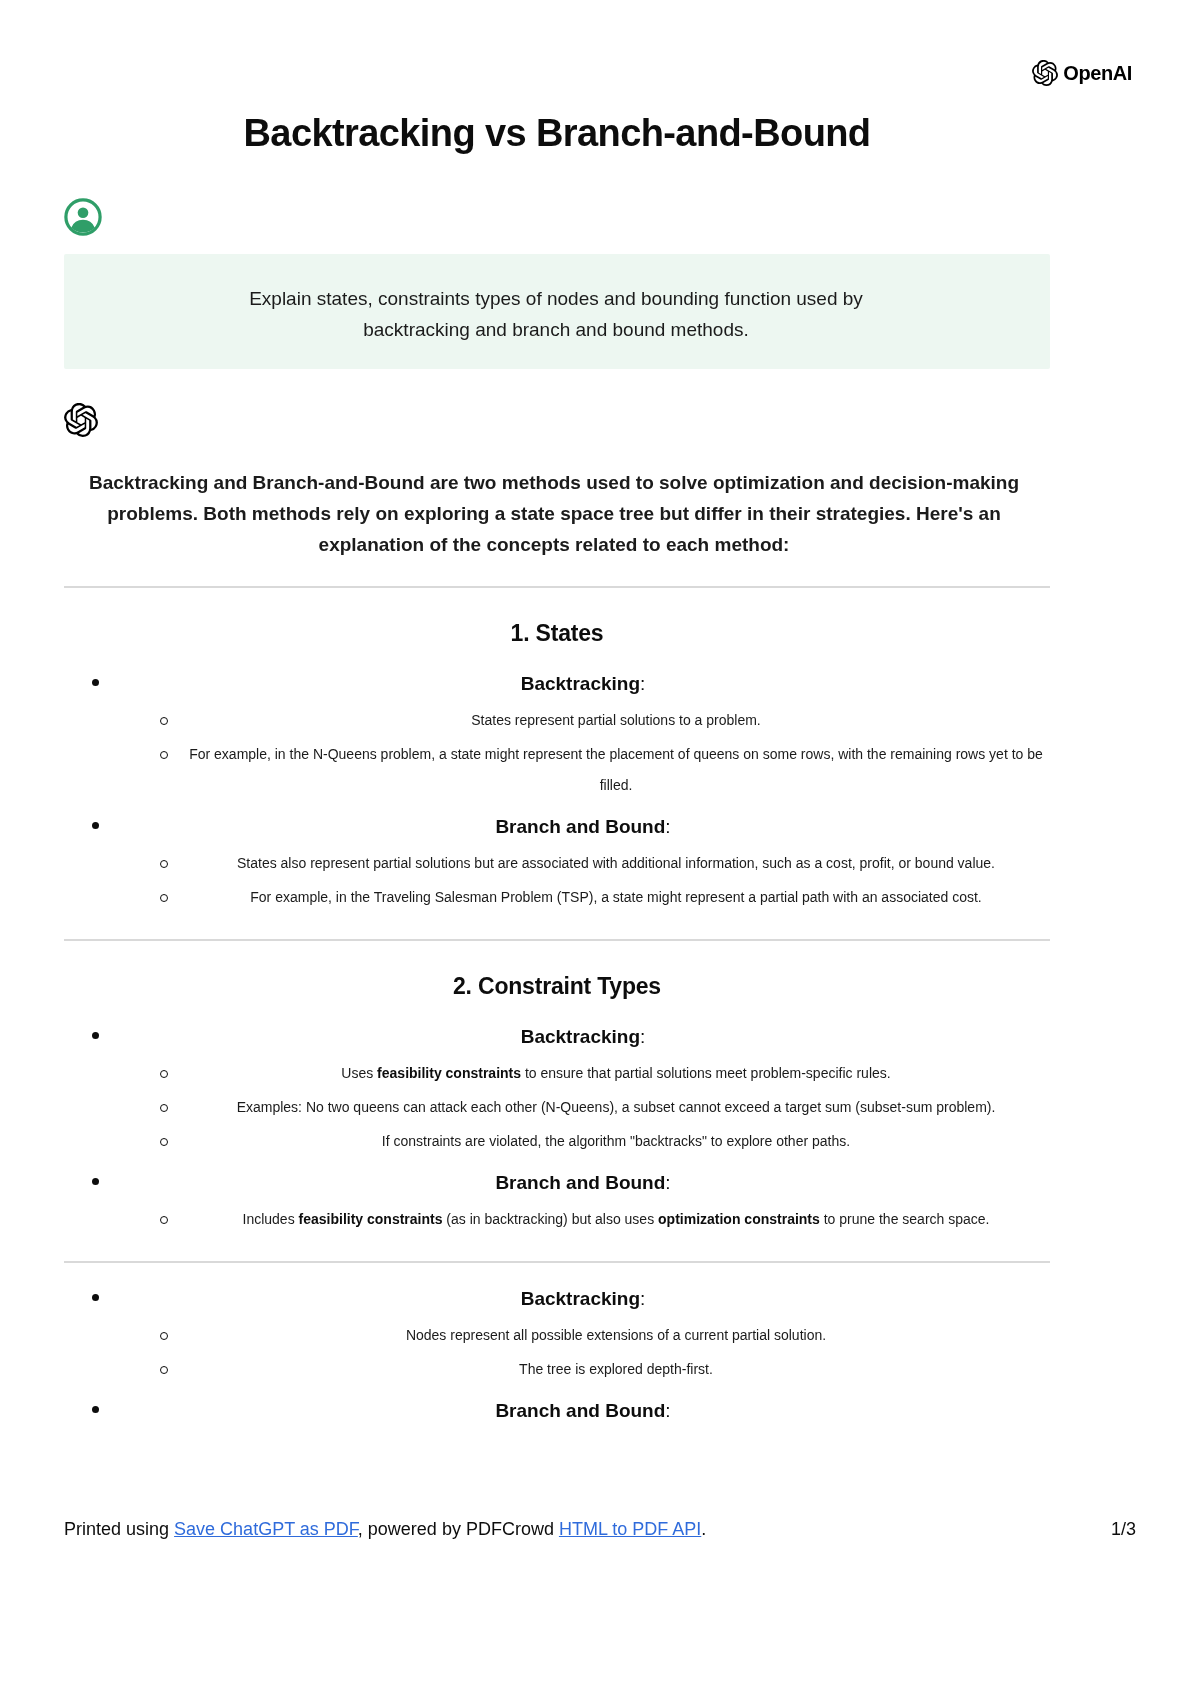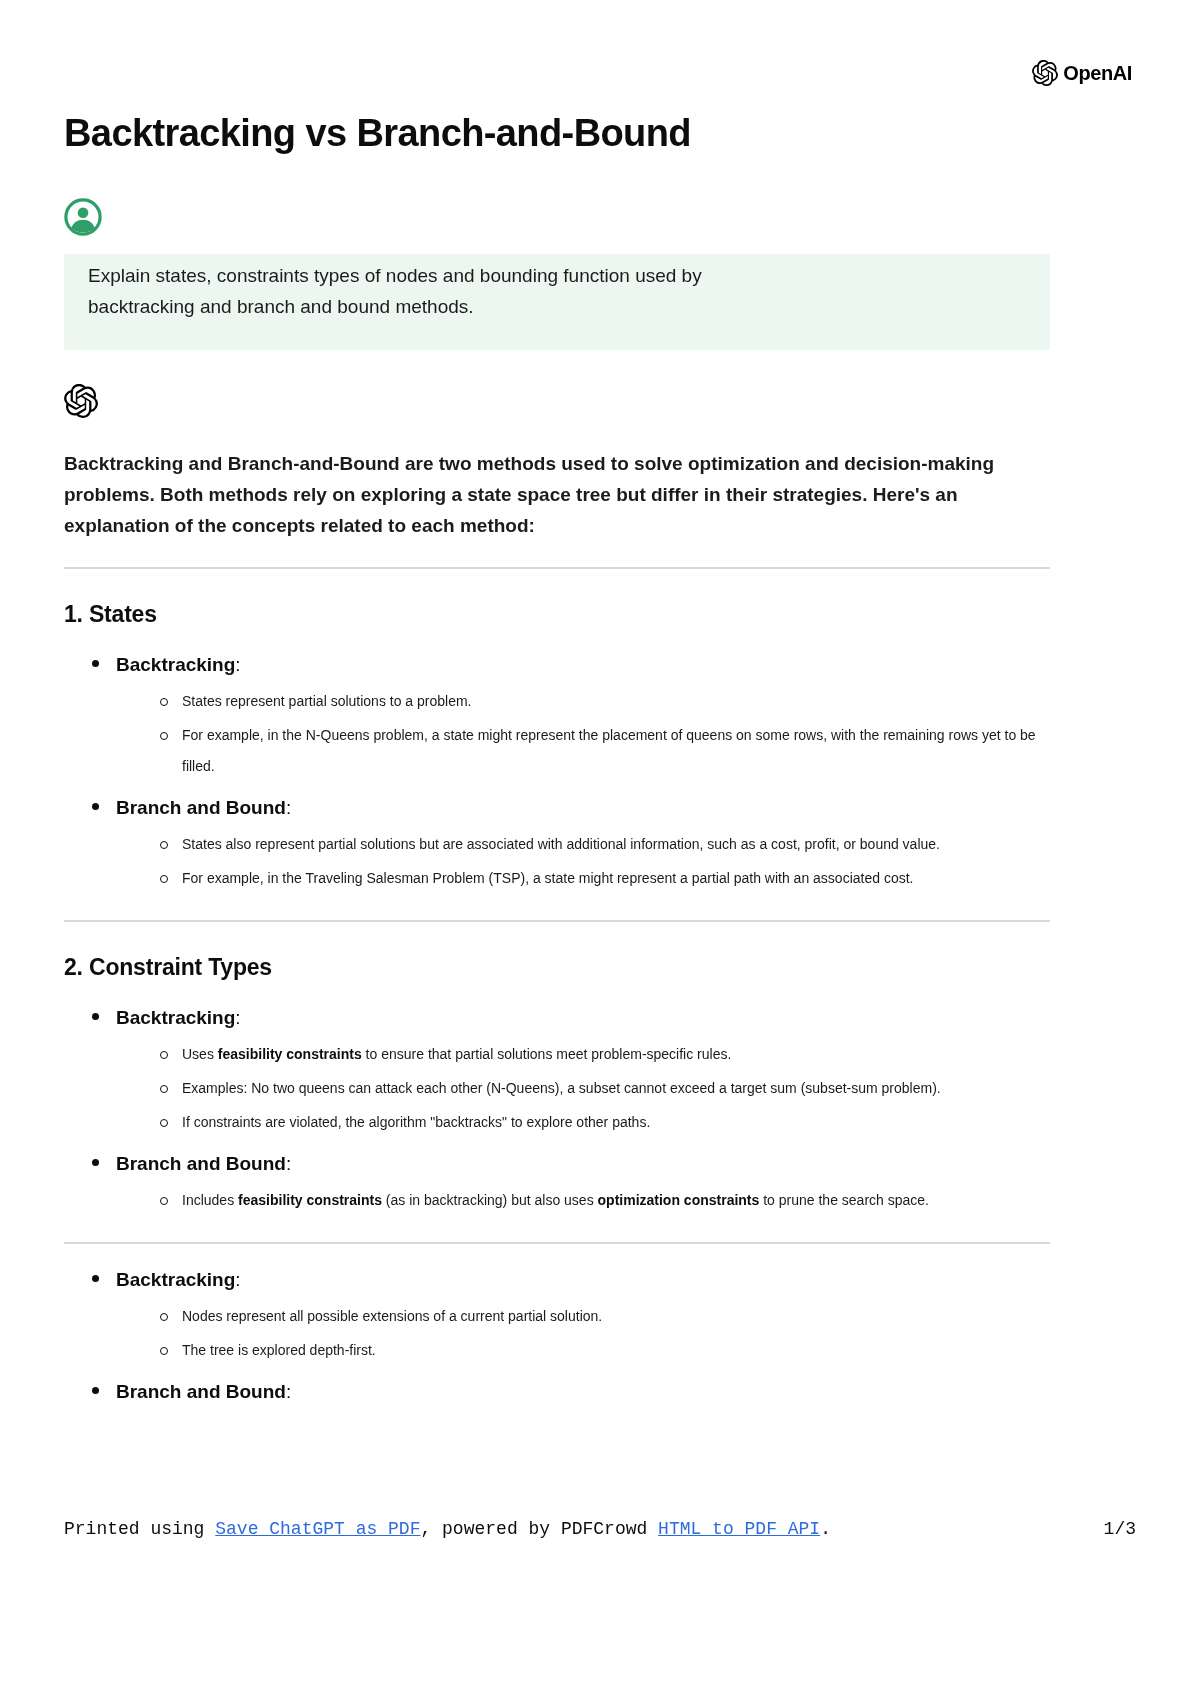--- a/index.html
+++ b/index.html
@@ -36,40 +36,41 @@
     color: #000;
     font-family: "Liberation Sans", sans-serif;
   }
 
   
   .content {
     position: absolute;
     left: 64px;
     top: 0;
     width: 986px;
+    text-align: center;
   }
 
   h1.doc-title {
     margin-top: 110px;
     font-size: 38px;
     line-height: 46px;
     font-weight: 700;
     letter-spacing: -0.6px;
     color: #0d0d0d;
   }
 
   
   .user-avatar-row { margin-top: 42px; }
   .user-avatar { width: 38px; height: 38px; display: block; }
 
   .prompt-box {
     margin-top: 18px;
     background: #edf7f1;
     border-radius: 2px;
-    padding: 6px 26px 24px 24px;
+    padding: 29px 26px 24px 24px;
     width: 986px;
     min-height: 96px;
   }
   .prompt-text {
     font-size: 19px;
     line-height: 31px;
     color: #1b1b1b;
     white-space: pre-line;
   }
 
@@ -162,21 +163,20 @@
   
   .footer {
     position: absolute;
     left: 64px;
     right: 64px;
     bottom: 30px;
     display: flex;
     align-items: baseline;
     justify-content: space-between;
     border-top: 0;
-    font-family: Liberation Mono, monospace;
   }
   .footer-left {
     font-size: 18px;
     line-height: 26px;
     color: #0d0d0d;
   }
   .footer-left a {
     color: #2f6bdb;
     text-decoration: underline;
   }

